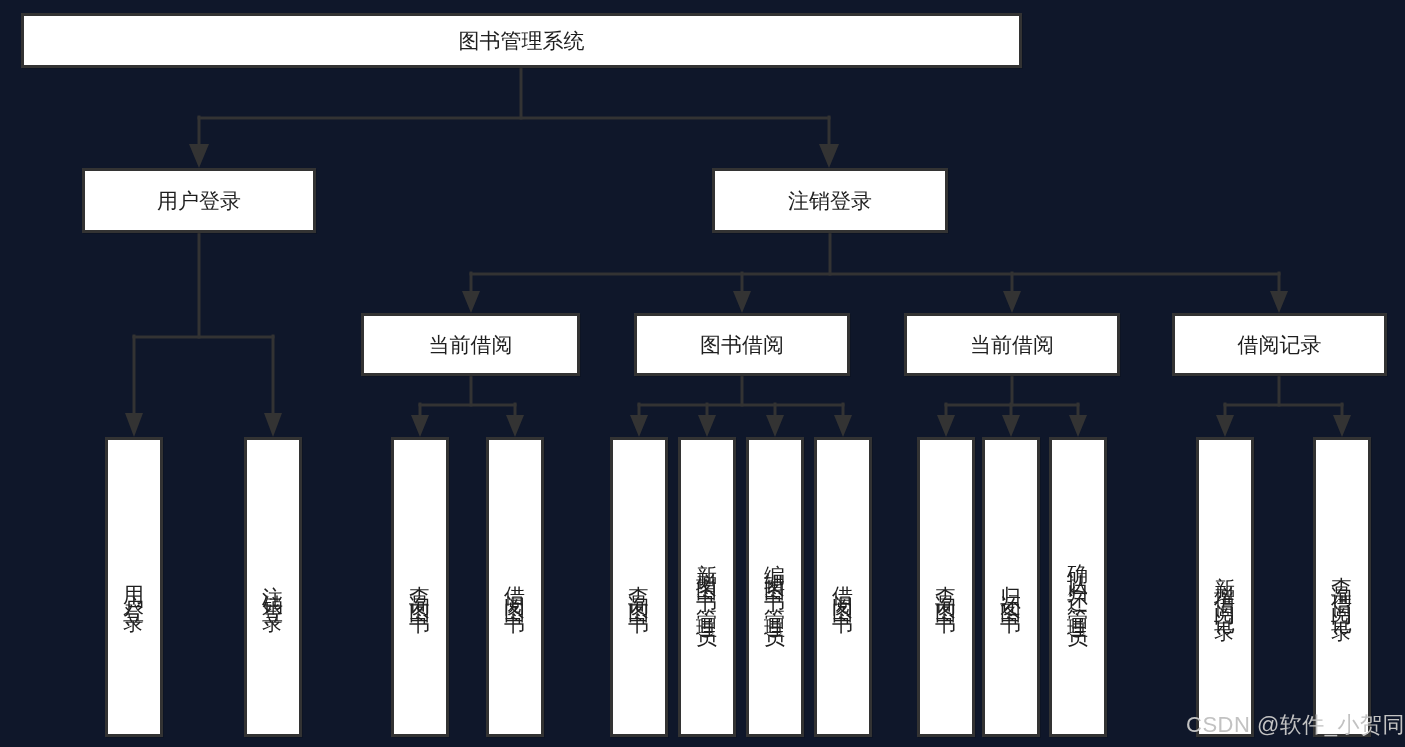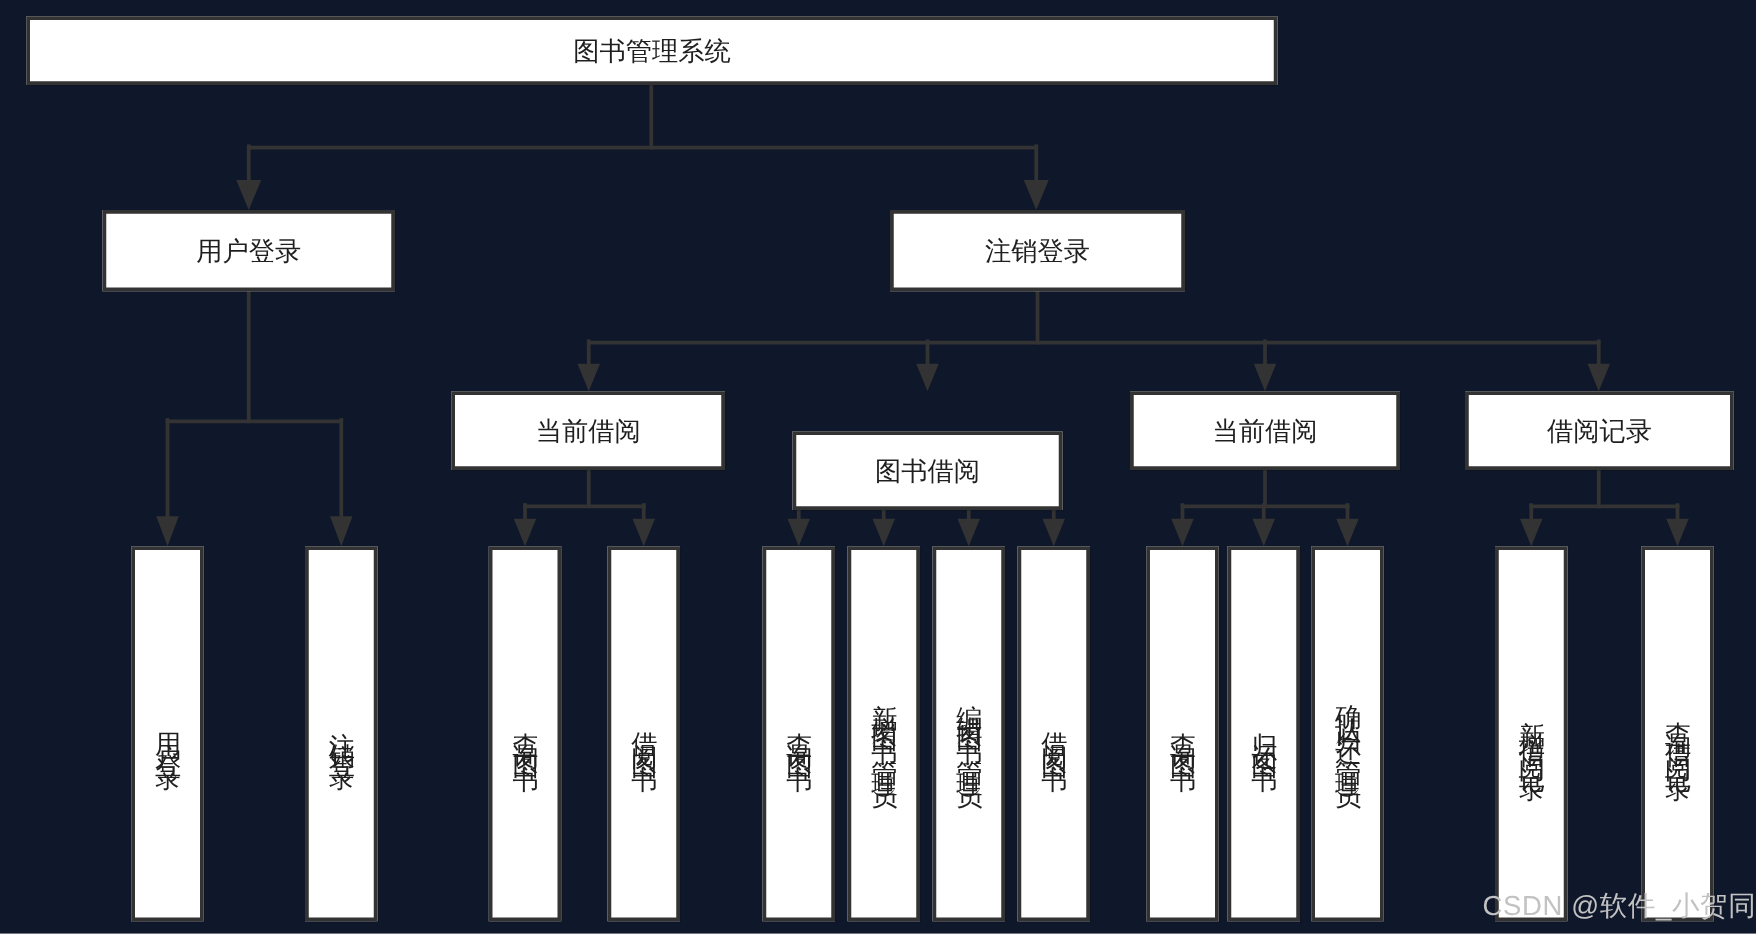--- a/index.html
+++ b/index.html
@@ -118,21 +118,21 @@
   <div class="node" style="left:82px;top:168px;width:234px;height:65px;">
     <span>用户登录</span>
   </div>
   <div class="node" style="left:712px;top:168px;width:236px;height:65px;">
     <span>注销登录</span>
   </div>
 
   <div class="node" style="left:361px;top:313px;width:219px;height:63px;">
     <span>当前借阅</span>
   </div>
-  <div class="node" style="left:634px;top:313px;width:216px;height:63px;margin-top:32px;">
+  <div class="node" style="left:634px;top:313px;width:216px;height:63px;">
     <span>图书借阅</span>
   </div>
   <div class="node" style="left:904px;top:313px;width:216px;height:63px;">
     <span>当前借阅</span>
   </div>
   <div class="node" style="left:1172px;top:313px;width:215px;height:63px;align-items:center;">
     <span>借阅记录</span>
   </div>
 
   <div class="vnode" style="left:105px;top:437px;width:58px;height:300px;">

